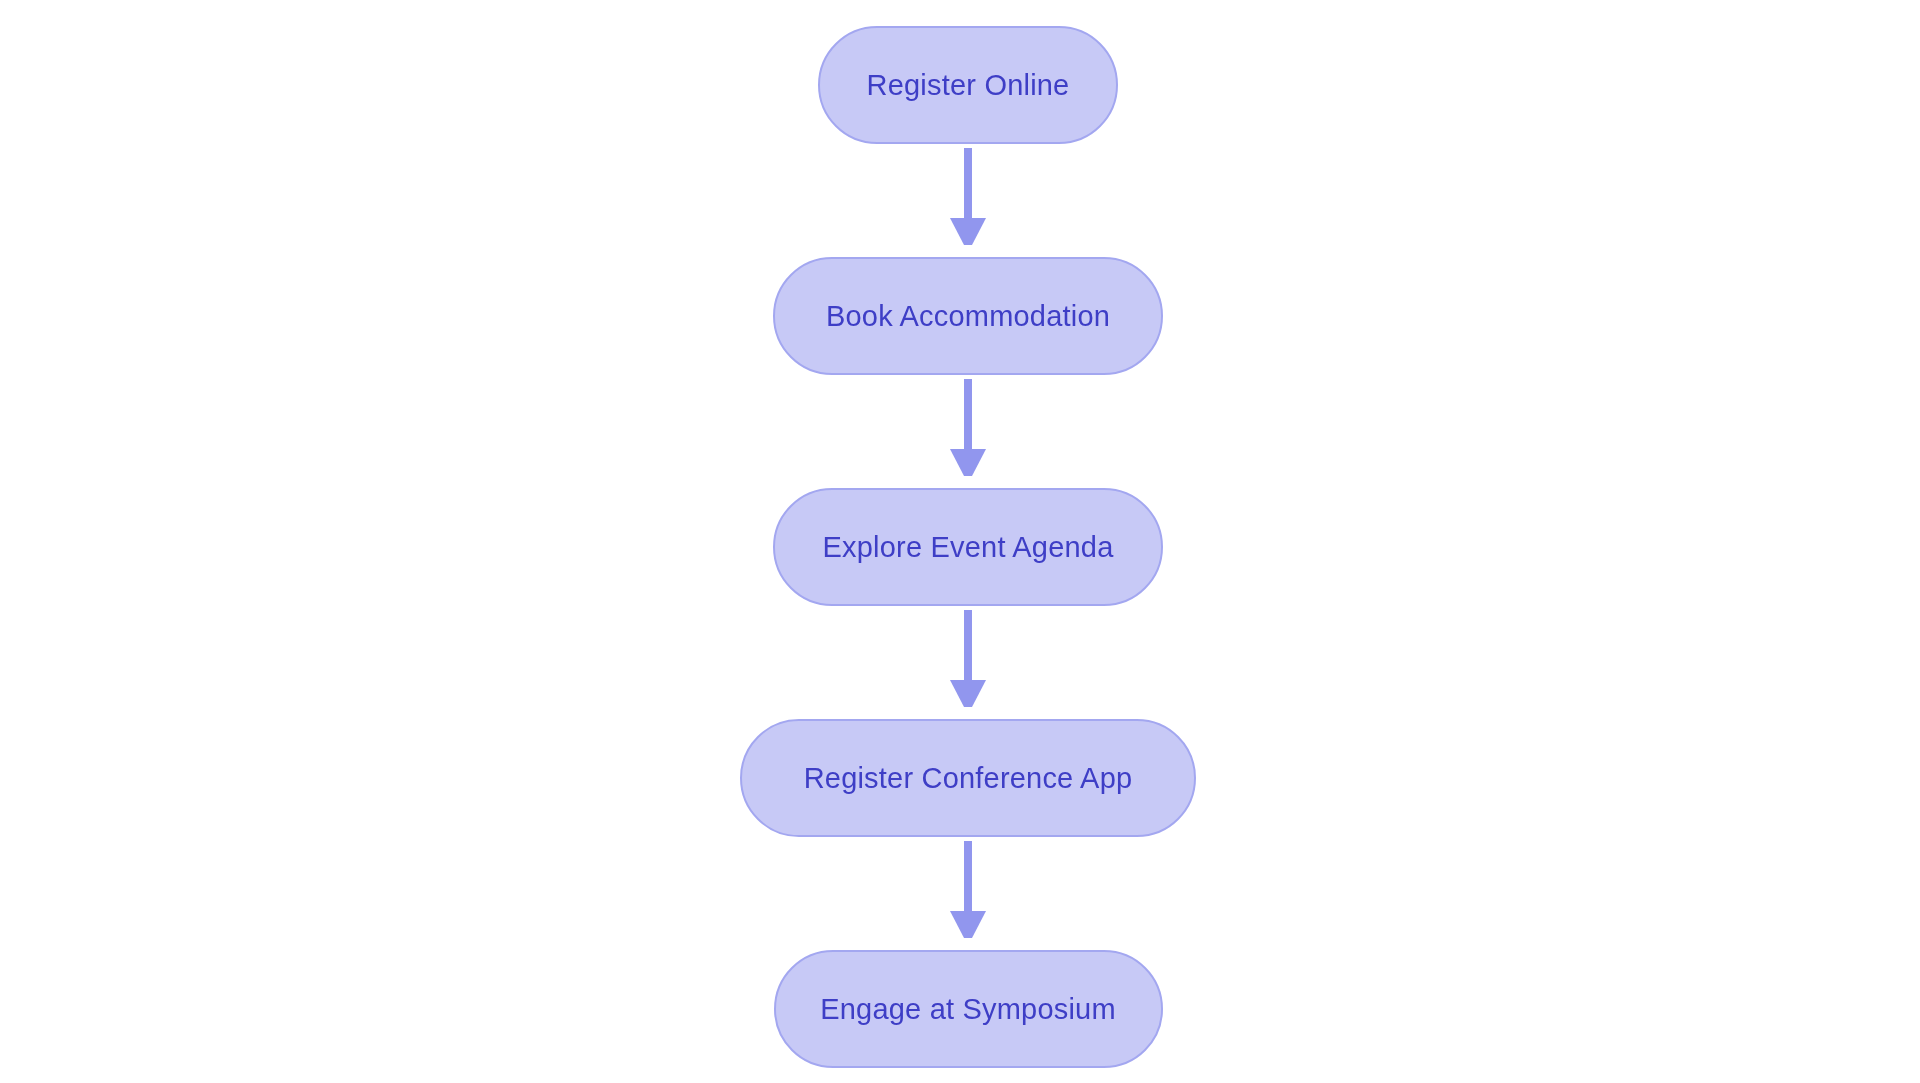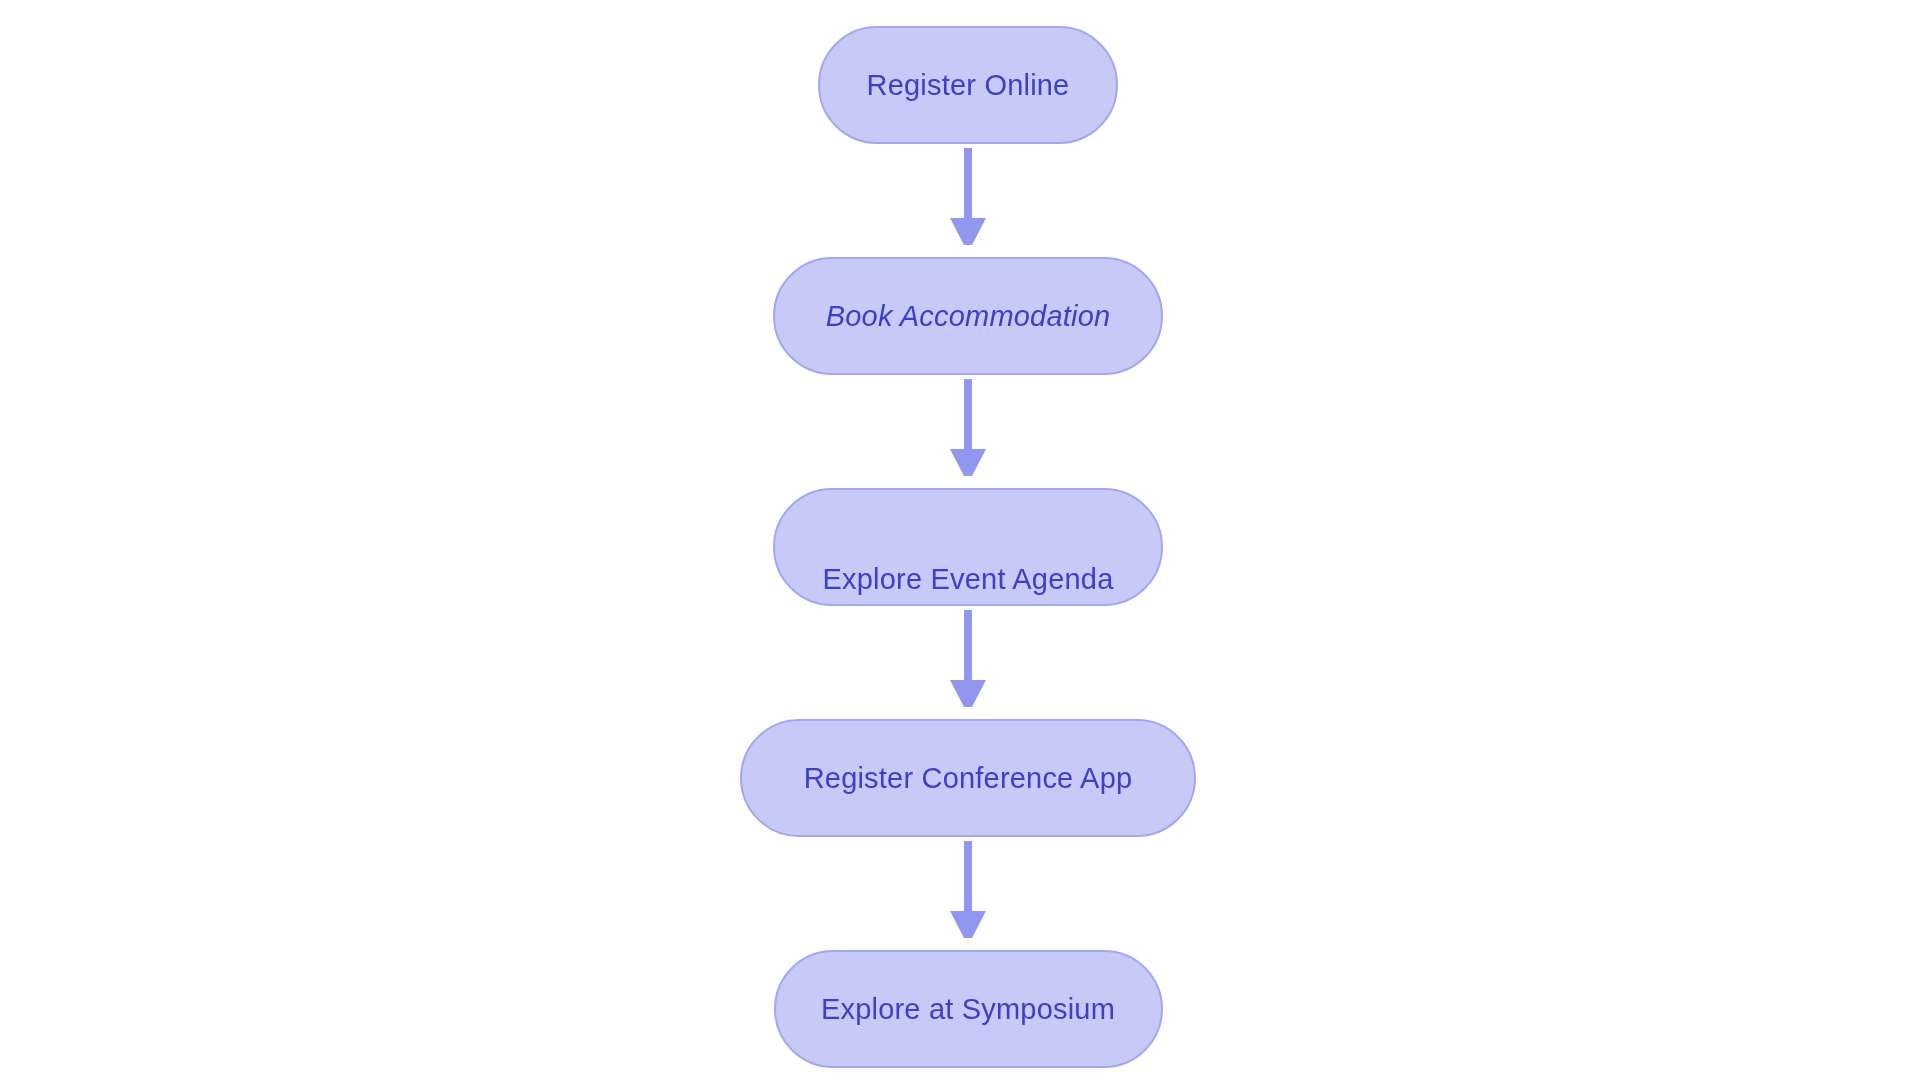--- a/index.html
+++ b/index.html
@@ -25,22 +25,22 @@
     border: 2px solid #a3a7f0;
     color: #3e3ec6;
     display: flex;
     align-items: center;
     justify-content: center;
     font-size: 29px;
     letter-spacing: 0.2px;
     flex-shrink: 0;
   }
   .node-1 { width: 300px; }
-  .node-2 { width: 390px; font-style: italic; }
-  .node-3 { width: 390px; align-items: flex-end; }
+  .node-2 { width: 390px; }
+  .node-3 { width: 390px; }
   .node-4 { width: 456px; }
   .node-5 { width: 389px; }
   .connector {
     height: 113px;
     display: flex;
     flex-direction: column;
     align-items: center;
     flex-shrink: 0;
   }
   .connector .line {
@@ -91,16 +91,16 @@
   <div class="node node-4">
     <span>Register Conference App</span>
   </div>
 
   <div class="connector">
     <div class="line"></div>
     <div class="head"></div>
   </div>
 
   <div class="node node-5">
-    <span>Explore at Symposium</span>
+    <span>Engage at Symposium</span>
   </div>
 
 </div>
 
 </body></html>

